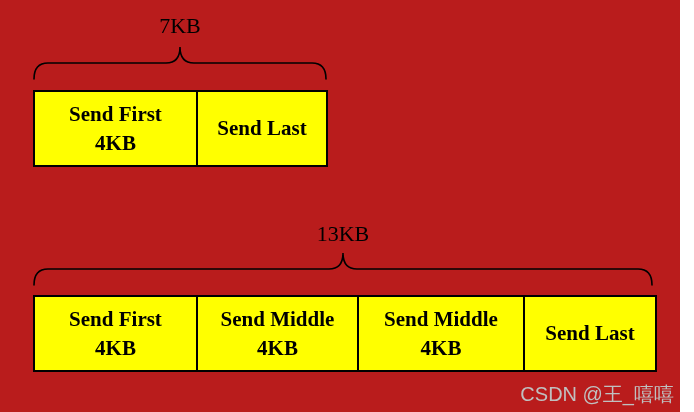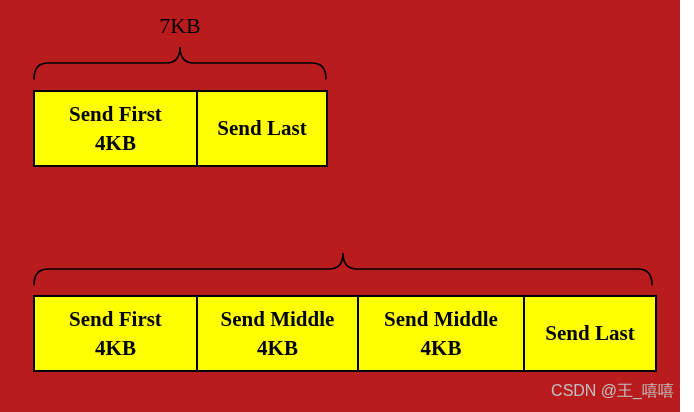--- a/index.html
+++ b/index.html
@@ -42,21 +42,21 @@
     background: #ffff00;
     text-align: center;
   }
   .cell.divided { border-right: 2px solid #000000; }
   .cell .line { font-size: 21px; line-height: 29px; white-space: nowrap; font-weight: bold; }
   .watermark {
     position: absolute;
     top: 381px;
     right: 6px;
     font-family: "Liberation Sans", "DejaVu Sans", sans-serif;
-    font-size: 16px;
+    font-size: 20px;
     color: #c0c0c0;
     white-space: nowrap;
   }
 </style>
 </head>
 <body>
 
 <div class="canvas">
 
   <div class="total-label" style="left:33px; top:13px; width:294px;">7KB</div>
@@ -68,20 +68,21 @@
   <div class="blocks" style="left:33px; top:90px; width:295px; height:77px;">
     <div class="cell divided" style="width:163px;">
       <div class="line">Send First</div>
       <div class="line">4KB</div>
     </div>
     <div class="cell" style="flex:1;">
       <div class="line">Send Last</div>
     </div>
   </div>
 
+  <div class="total-label" style="left:33px; top:221px; width:620px;">13KB</div>
 
   <svg class="brace" style="left:33px; top:250px;" width="620" height="36" viewBox="0 0 620 36" aria-hidden="true">
     <path d="M 1,35 Q 1,19 15,19 L 296,19 Q 310,19 310,3 Q 310,19 324,19 L 605,19 Q 619,19 619,35"></path>
   </svg>
 
   <div class="blocks" style="left:33px; top:295px; width:624px; height:77px;">
     <div class="cell divided" style="width:163px;">
       <div class="line">Send First</div>
       <div class="line">4KB</div>
     </div>

